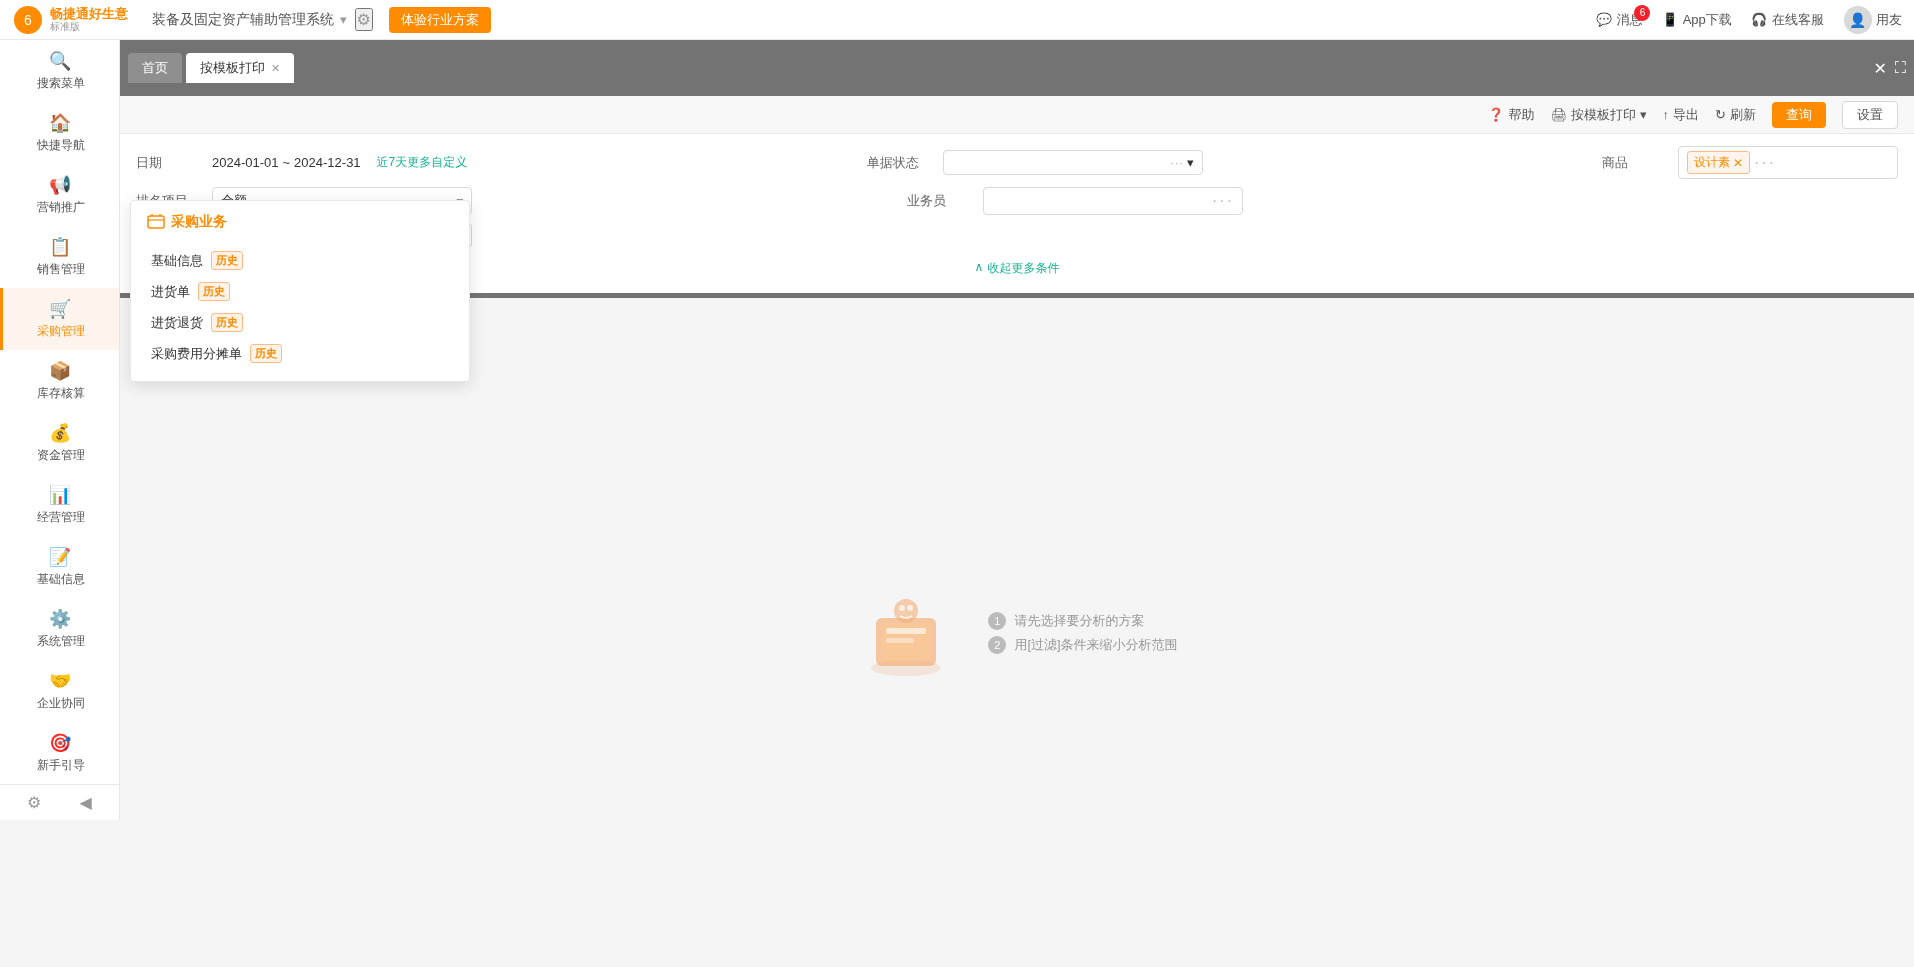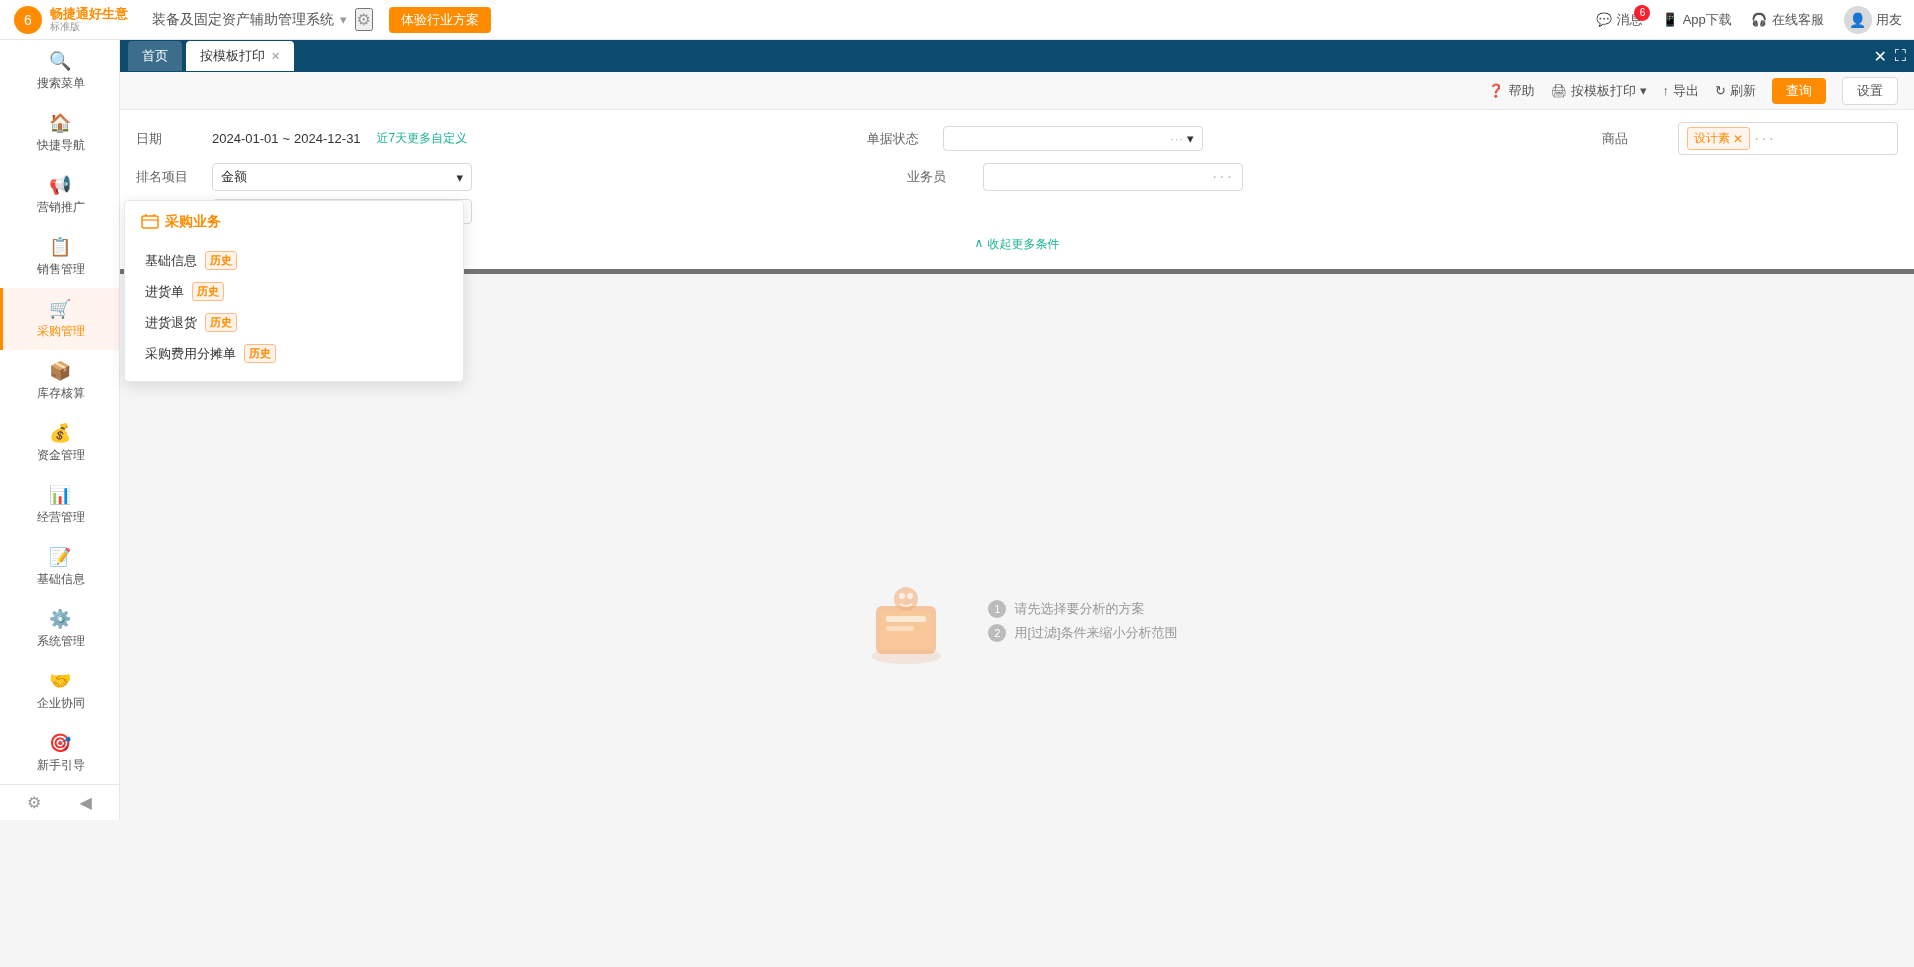--- a/index.html
+++ b/index.html
@@ -131,22 +131,22 @@
     
     .content-area {
       flex: 1;
       display: flex;
       flex-direction: column;
       overflow: hidden;
     }
 
     
     .tab-bar {
-      height: 32px;
-      background: #0c4a6e;
+      height: 56px;
+      background: #737373;
       display: flex;
       align-items: center;
       padding: 0 8px;
       gap: 4px;
     }
     .tab-item {
       height: 30px;
       padding: 0 14px;
       display: flex;
       align-items: center;
@@ -461,21 +461,21 @@
       <div class="sidebar-item">
         <span class="icon">🎯</span>
         <span>新手引导</span>
       </div>
       <div class="sidebar-bottom">
         <span class="sidebar-bottom-btn">⚙</span>
         <span class="sidebar-bottom-btn">◀</span>
       </div>
     </div>
 
-    <div class="dropdown-overlay" style="left: 124px; top: 160px;">
+    <div class="dropdown-overlay" style="left: 130px; top: 160px;">
       <div class="dropdown-cols">
 
         <div class="dropdown-col">
           <div class="dropdown-col-title">
             <svg width="18" height="18" viewBox="0 0 18 18">
               <rect x="1" y="3" width="16" height="12" rx="2" fill="none" stroke="#ff8c00" stroke-width="1.5"></rect>
               <path d="M5 3V1.5M13 3V1.5" stroke="#ff8c00" stroke-width="1.5" stroke-linecap="round"></path>
               <line x1="1" y1="7" x2="17" y2="7" stroke="#ff8c00" stroke-width="1.2"></line>
             </svg>
             <span>采购业务</span>

